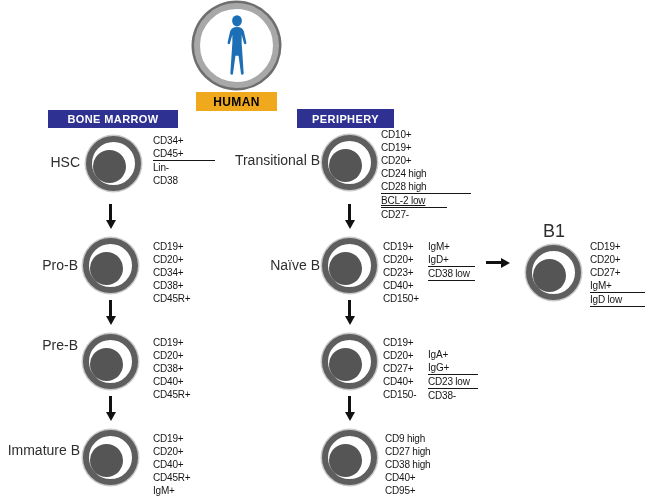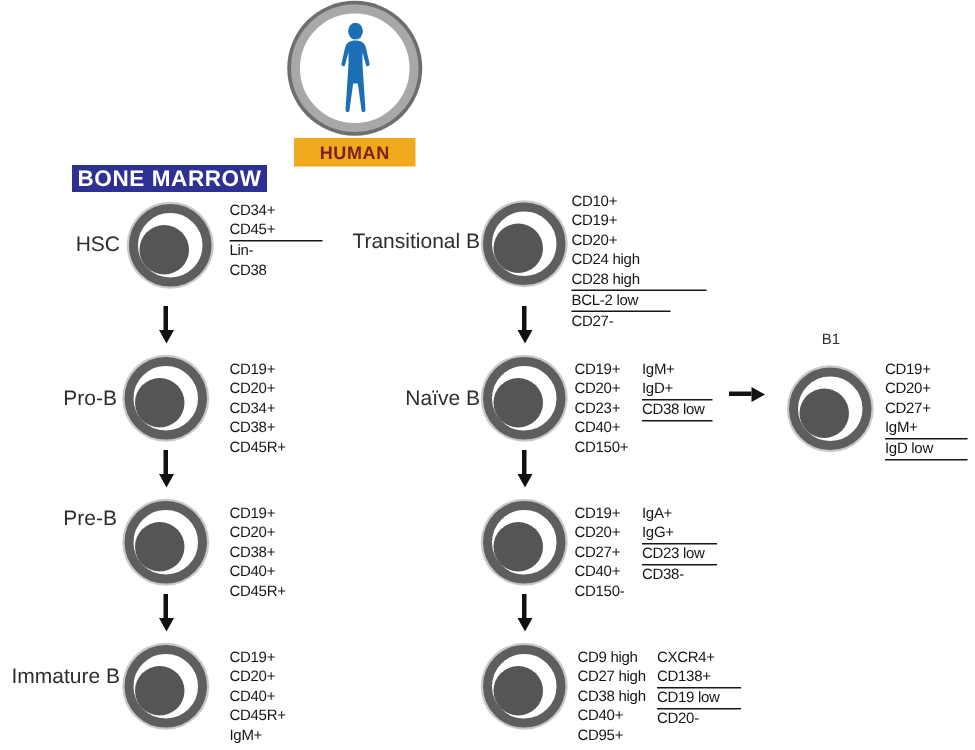--- a/index.html
+++ b/index.html
@@ -10,38 +10,38 @@
     --nucleus-gray:#555555;
     --ink:#1c1c1c;
   }
   html,body{margin:0;padding:0;background:#fff;}
   .canvas{
     position:relative;width:650px;height:500px;background:#fff;overflow:hidden;
     font-family:"Liberation Sans",sans-serif;color:var(--ink);
   }
   
   .banner{position:absolute;display:flex;align-items:center;justify-content:center;
-    font-weight:bold;font-size:15px;letter-spacing:.4px;}
+    font-weight:bold;font-size:11px;letter-spacing:.4px;}
   .banner.navy{background:var(--banner-blue);color:#fff;}
-  .banner.gold{background:var(--banner-gold);color:#7f1d1d;font-size:12px;}
+  .banner.gold{background:var(--banner-gold);color:#000000;font-size:12px;}
   .banner.bone{left:48px;top:110px;width:130px;height:18px;}
   .banner.peri{left:297px;top:109px;width:97px;height:19px;}
   .banner.human{left:196px;top:92px;width:81px;height:19px;}
   
   .human-badge{position:absolute;left:194px;top:3px;width:73px;height:73px;
     background:#fff;border:6px solid #a8a8a8;border-radius:50%;
     box-shadow:0 0 0 2.5px #6e6e6e;display:flex;align-items:center;justify-content:center;}
   
   .cell{position:absolute;width:43px;height:43px;border:6px solid var(--cell-gray);
     border-radius:50%;background:#fff;box-shadow:0 0 0 1.5px #c9c9c9;}
   .cell .nucleus{position:absolute;left:1px;bottom:2px;width:33px;height:33px;
     border-radius:50%;background:var(--nucleus-gray);}
   
   .stage-label{position:absolute;font-size:14px;color:#2e2e2e;text-align:right;white-space:nowrap;}
-  .b1-label{position:absolute;font-size:10px;color:#2e2e2e;text-align:center;}
+  .b1-label{position:absolute;font-size:18px;color:#2e2e2e;text-align:center;}
   
   .markers{position:absolute;font-size:10px;line-height:13px;letter-spacing:-.2px;color:#161616;}
   .markers .marker{white-space:nowrap;}
   .markers .marker.u{border-bottom:1.5px solid #161616;}
   
   .arrow-down{position:absolute;width:11px;display:flex;flex-direction:column;align-items:center;}
   .arrow-down .stem{width:3px;height:16px;background:#111;}
   .arrow-down .head{width:0;height:0;border-left:5.5px solid transparent;
     border-right:5.5px solid transparent;border-top:9px solid #111;}
   .arrow-right{position:absolute;height:11px;display:flex;flex-direction:row;align-items:center;}
@@ -57,20 +57,21 @@
   <div class="human-badge">
     <svg width="32" height="62" viewBox="0 0 34 80" aria-hidden="true">
       <g fill="#1d6fb5">
         <ellipse cx="17" cy="7.5" rx="6.3" ry="7.2"></ellipse>
         <path d="M17 15.5c5 0 8 2.2 9 6.2l3.1 13.8c.5 2-2.6 3-3.1 1l-3-11v10.3l2.6 39.4c.15 2-3.1 2.5-3.4.5L19 52.5h-4l-3.2 23.2c-.3 2-3.55 1.5-3.4-.5L11 35.8V25.5l-3 11c-.5 2-3.6 1-3.1-1L8 21.7c1-4 4-6.2 9-6.2z"></path>
       </g>
     </svg>
   </div>
   <div class="banner gold human">HUMAN</div>
   <div class="banner navy bone">BONE MARROW</div>
+  <div class="banner navy peri">PERIPHERY</div>
 
   <div class="stage-label" style="left:18px;top:154px;width:62px">HSC</div>
   <div class="cell" style="left:86px;top:136px">
       <div class="nucleus"></div>
     </div>
   <div class="markers" style="left:153px;top:134px;width:62px">
       <div class="marker">CD34+</div>
       <div class="marker u">CD45+</div>
       <div class="marker">Lin-</div>
       <div class="marker">CD38</div>
@@ -130,21 +131,21 @@
   <div class="stage-label" style="left:228px;top:152px;width:92px">Transitional B</div>
   <div class="cell" style="left:322px;top:135px">
       <div class="nucleus"></div>
     </div>
   <div class="markers" style="left:381px;top:128px;width:90px">
       <div class="marker">CD10+</div>
       <div class="marker">CD19+</div>
       <div class="marker">CD20+</div>
       <div class="marker">CD24 high</div>
       <div class="marker u">CD28 high</div>
-      <div class="marker u" style="width: 66px;">BCL-2 low</div>
+      <div class="marker u" style="width: 66px; text-decoration: underline;">BCL-2 low</div>
       <div class="marker">CD27-</div>
     </div>
 
   <div class="arrow-down" style="left:344px;top:204px">
       <div class="stem"></div>
       <div class="head"></div>
     </div>
 
   <div class="stage-label" style="left:244px;top:257px;width:76px">Naïve B</div>
   <div class="cell" style="left:322px;top:238px">
@@ -171,21 +172,21 @@
   <div class="cell" style="left:322px;top:334px">
       <div class="nucleus"></div>
     </div>
   <div class="markers" style="left:383px;top:336px;width:44px">
       <div class="marker">CD19+</div>
       <div class="marker">CD20+</div>
       <div class="marker">CD27+</div>
       <div class="marker">CD40+</div>
       <div class="marker">CD150-</div>
     </div>
-  <div class="markers" style="left:428px;top:336px;width:50px">
+  <div class="markers" style="left:428px;top:348px;width:50px">
       <div class="marker">IgA+</div>
       <div class="marker u">IgG+</div>
       <div class="marker u">CD23 low</div>
       <div class="marker">CD38-</div>
     </div>
 
   <div class="arrow-down" style="left:344px;top:396px">
       <div class="stem"></div>
       <div class="head"></div>
     </div>
@@ -193,26 +194,20 @@
   <div class="cell" style="left:322px;top:430px">
       <div class="nucleus"></div>
     </div>
   <div class="markers" style="left:385px;top:432px;width:52px">
       <div class="marker">CD9 high</div>
       <div class="marker">CD27 high</div>
       <div class="marker">CD38 high</div>
       <div class="marker">CD40+</div>
       <div class="marker">CD95+</div>
     </div>
-  <div class="markers" style="left:438px;top:432px;width:56px">
-      <div class="marker">CXCR4+</div>
-      <div class="marker u">CD138+</div>
-      <div class="marker u">CD19 low</div>
-      <div class="marker">CD20-</div>
-    </div>
 
   <div class="arrow-right" style="left:486px;top:257px">
       <div class="stem"></div>
       <div class="head"></div>
     </div>
   <div class="b1-label" style="left:536px;top:221px;width:36px">B1</div>
   <div class="cell" style="left:526px;top:245px">
       <div class="nucleus"></div>
     </div>
   <div class="markers" style="left:590px;top:240px;width:55px">

